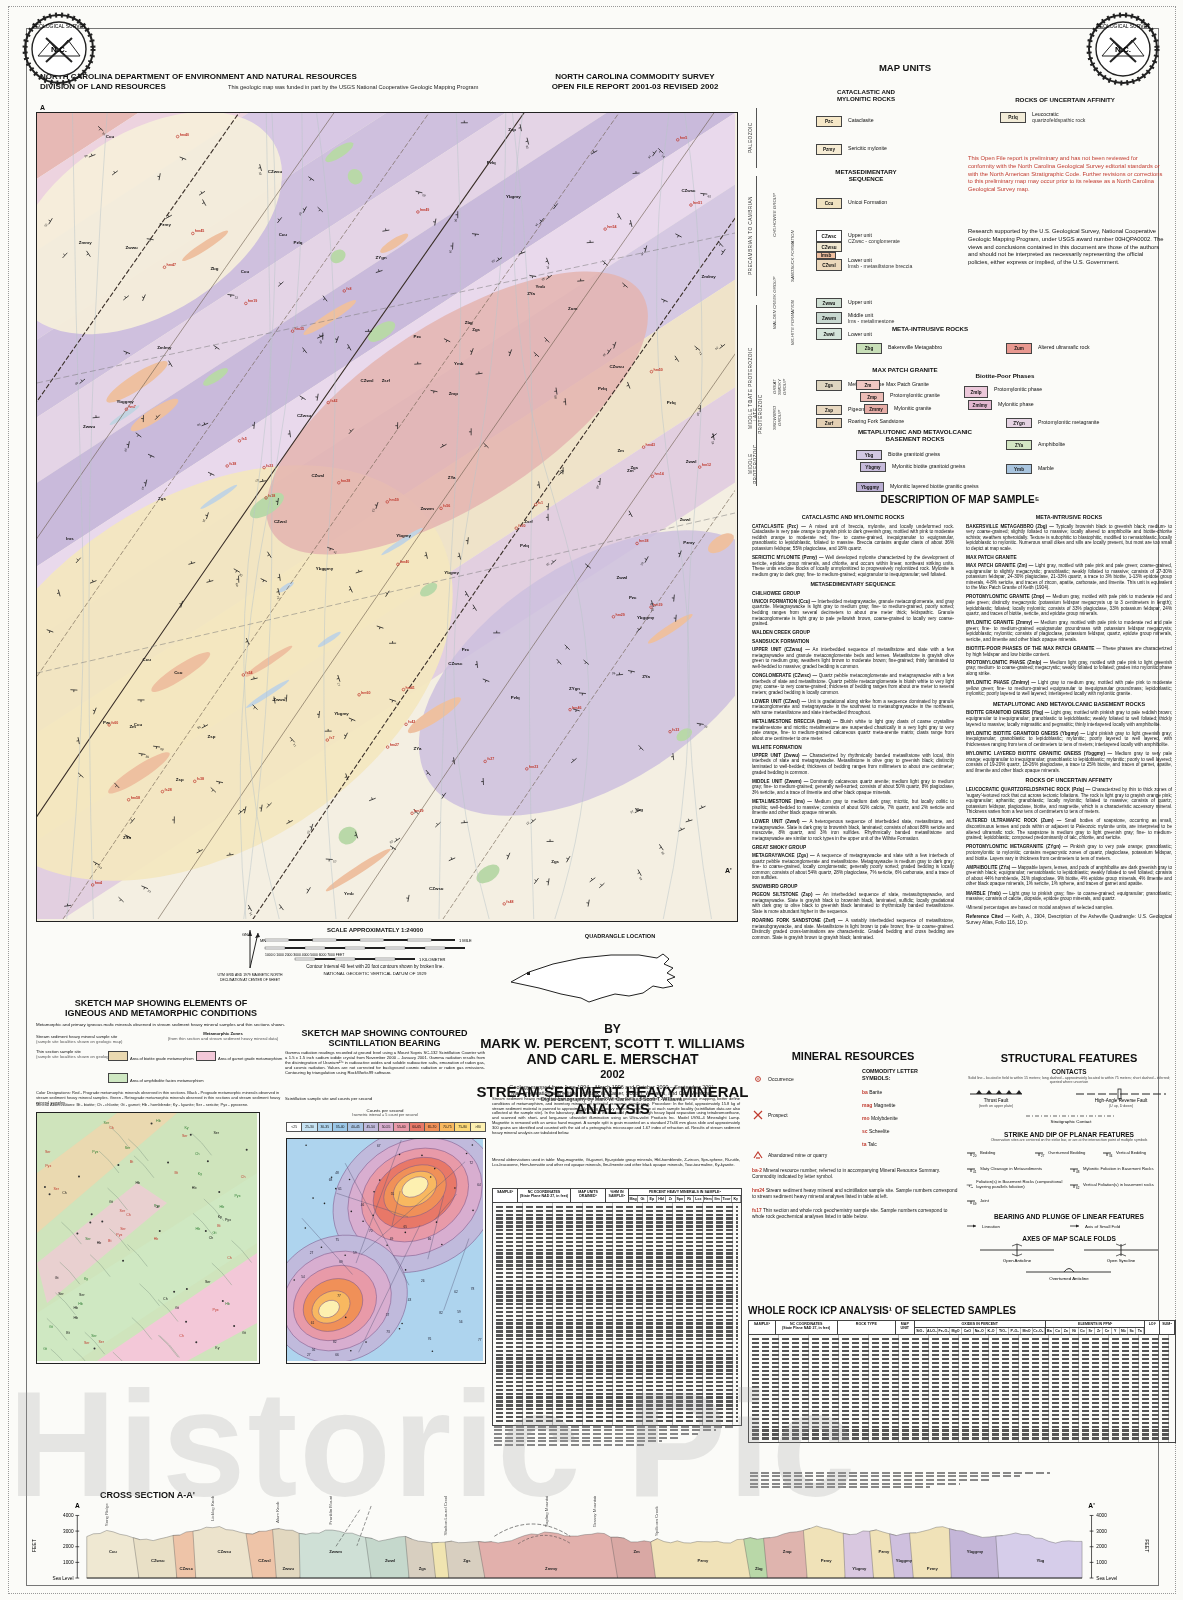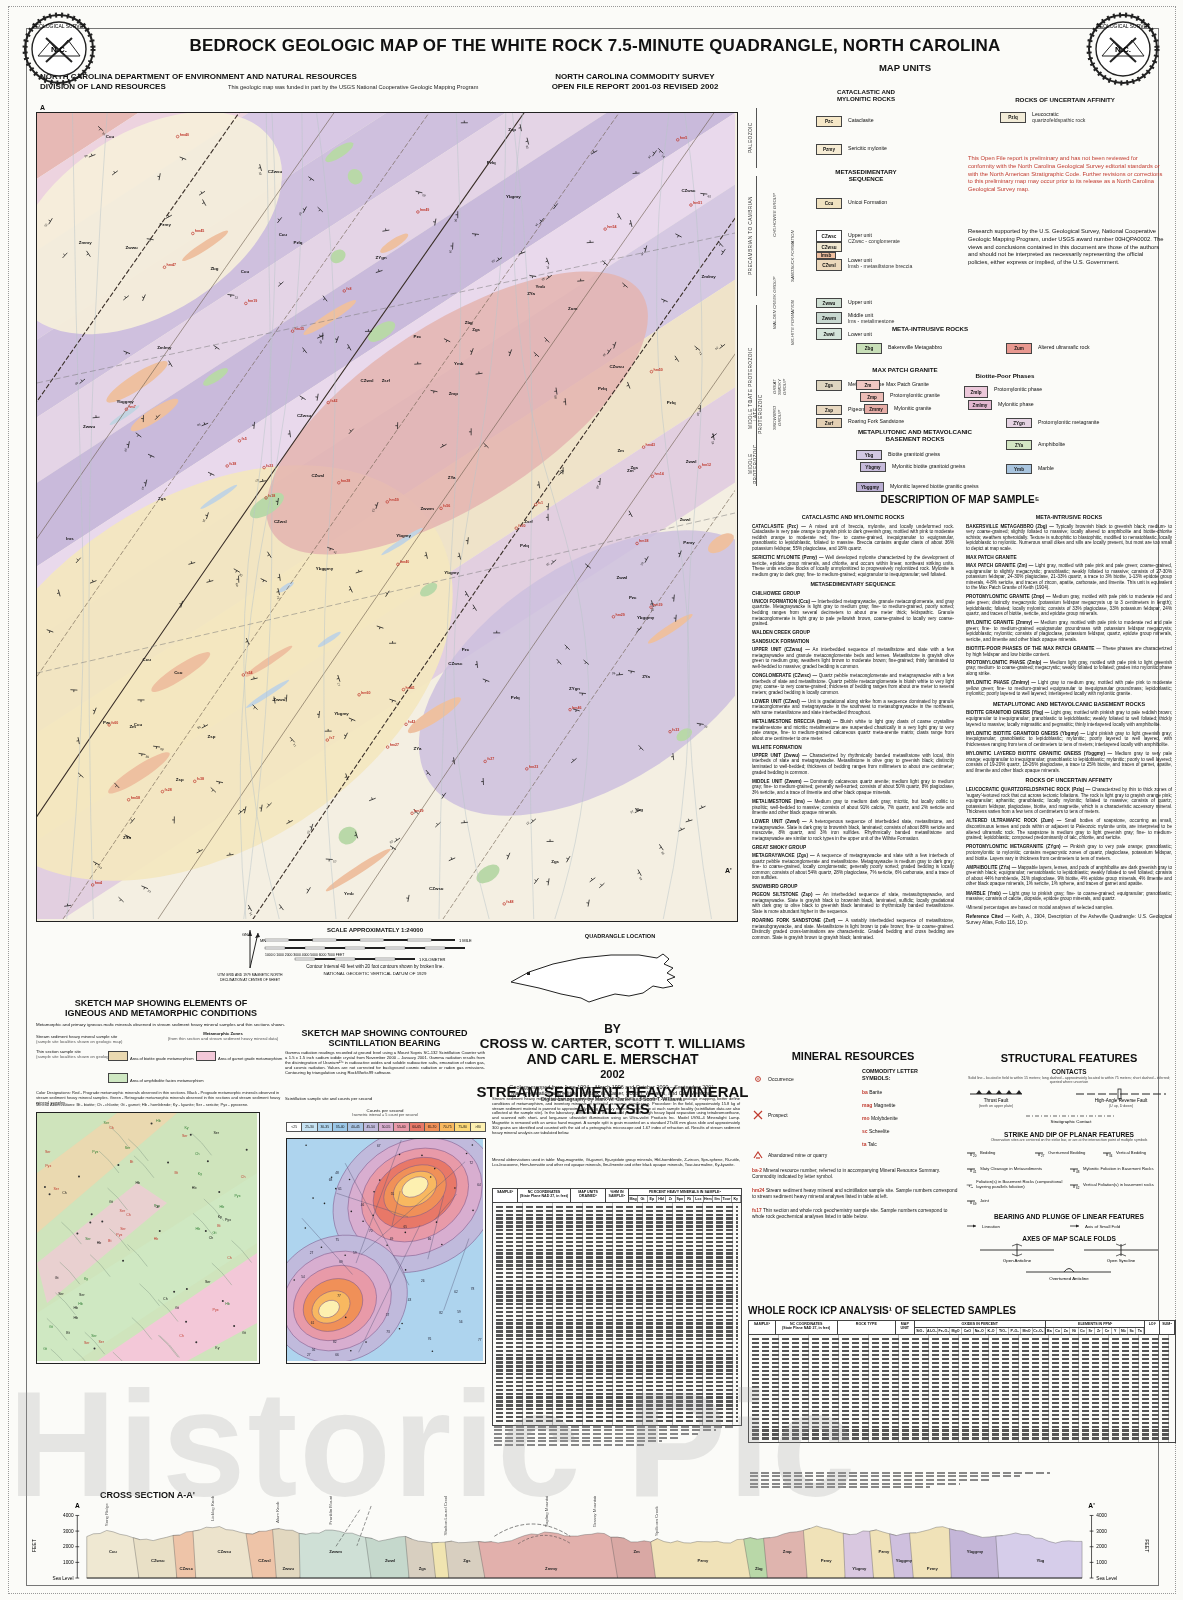--- a/index.html
+++ b/index.html
@@ -37,21 +37,20 @@
 </style>
 </head>
 <body>
 <div id="sheet">
 
 <div class="crop"></div>
 <div class="neat"></div>
 
 <div class="abs" style="left:22px;top:12px"></div>
 <div class="abs" style="left:1088px;top:12px"></div>
-<div class="abs title ctr" style="left:120px;top:36px;width:950px">BEDROCK GEOLOGIC MAP OF THE WHITE ROCK 7.5-MINUTE QUADRANGLE, NORTH CAROLINA</div>
 <div class="abs h8" style="left:40px;top:72px">NORTH CAROLINA DEPARTMENT OF ENVIRONMENT AND NATURAL RESOURCES</div>
 <div class="abs h8" style="left:40px;top:82px">DIVISION OF LAND RESOURCES</div>
 <div class="abs" style="left:228px;top:84px;font-size:5.6px;color:#222">This geologic map was funded in part by the USGS National Cooperative Geologic Mapping Program</div>
 <div class="abs h8 ctr" style="left:520px;top:72px;width:230px">NORTH CAROLINA COMMODITY SURVEY</div>
 <div class="abs h8 ctr" style="left:520px;top:82px;width:230px">OPEN FILE REPORT 2001-03 REVISED 2002</div>
 <div class="abs h9 ctr" style="left:830px;top:62px;width:150px">MAP UNITS</div>
 
 <div class="abs b" style="left:40px;top:104px;font-size:7px">A</div>
 <div id="geomap" class="abs mapframe" style="left:36px;top:112px;width:700px;height:808px;background:#f4efe2"><svg width="698" height="806" viewBox="0 0 698 806">
         <defs>
@@ -1314,21 +1313,21 @@
 <div class="abs ctr" style="left:235px;top:964px;width:280px;font-size:4.6px">Contour Interval 40 feet with 20 foot contours shown by broken line.</div>
 <div class="abs ctr" style="left:235px;top:971px;width:280px;font-size:4.4px">NATIONAL GEODETIC VERTICAL DATUM OF 1929</div>
 <div class="abs ctr t6 b" style="left:540px;top:933px;width:160px;font-size:5.6px">QUADRANGLE LOCATION</div>
 <div id="ncoutline" class="abs" style="left:505px;top:942px;width:220px;height:78px"><svg width="220" height="78" viewBox="0 0 220 78">
         <path d="M6 40 L24 30 L48 22 L76 16 L106 13 L134 13 L152 16 L158 12 L164 17 L159 22 L168 26 L162 31 L170 35 L162 38 L168 44 L158 46 L148 44 L138 51 L124 54 L110 52 L96 56 L84 60 L76 56 L56 52 L34 46 Z" fill="#fff" stroke="#222" stroke-width="1"></path>
         <rect x="22" y="30" width="3" height="3" fill="#222"></rect>
       </svg></div>
 
 <div class="abs ctr" style="left:460px;top:1022px;width:305px">
   <div class="b" style="font-size:12px">BY</div>
-  <div class="b" style="font-size:13.5px">CROSS W. CARTER, SCOTT T. WILLIAMS</div>
+  <div class="b" style="font-size:13.5px">MARK W. PERCENT, SCOTT T. WILLIAMS</div>
   <div class="b" style="font-size:14px">AND CARL E. MERSCHAT</div>
   <div class="b" style="font-size:11px;margin-top:1px">2002</div>
   <div style="font-size:5.4px;margin-top:4px">Geology mapped from June 1994 – March 1996 and October 2000 – September 2001.</div>
   <div style="font-size:5.4px">Map preparation and editing by Mark W. Carter, Scott T. Williams, and Carl Merschat.</div>
   <div style="font-size:5.4px">Digital cartography by Mark W. Carter and Scott T. Williams.</div>
 </div>
 
 <div class="abs ctr b" style="left:36px;top:998px;width:250px;font-size:9px">
   <div>SKETCH MAP SHOWING ELEMENTS OF</div>
   <div>IGNEOUS AND METAMORPHIC CONDITIONS</div>

